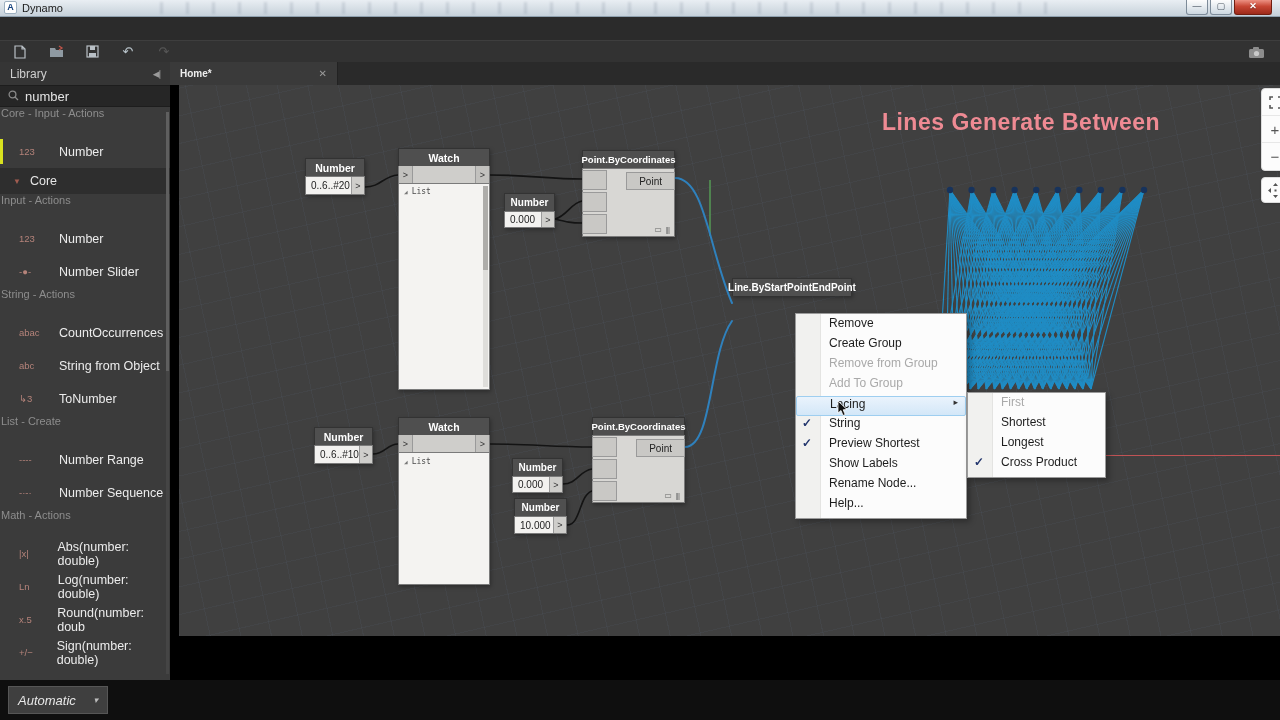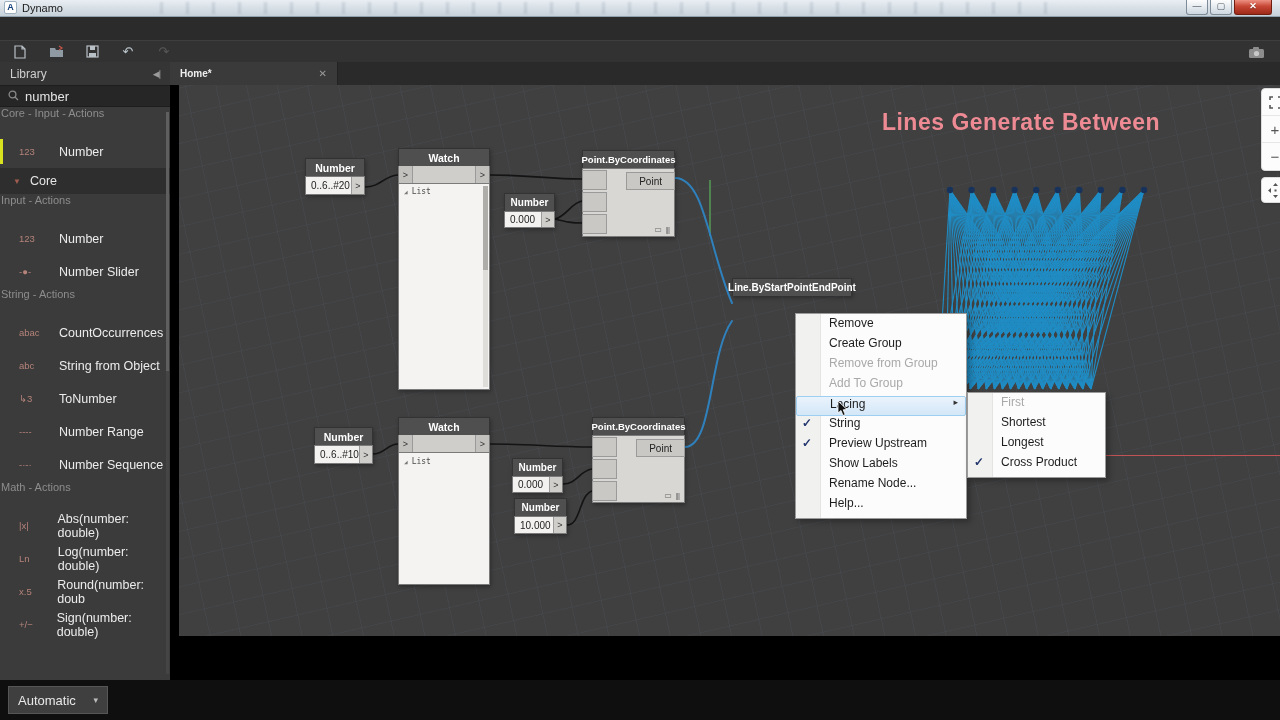--- a/index.html
+++ b/index.html
@@ -128,21 +128,21 @@
     border-radius:4px;box-shadow:0 1px 2px rgba(0,0,0,.12);display:flex;align-items:center;justify-content:center;z-index:5;}
   .viewtoggle{position:absolute;top:563px;height:26px;background:#fbfbfa;border:1px solid #e0e0e0;border-radius:3px;
     display:flex;align-items:center;justify-content:center;gap:4px;z-index:5;}
   .vt-geom{left:1016px;width:52px;}
   .vt-node{left:1072px;width:42px;}
   
   .cursor{position:absolute;left:658px;top:316px;z-index:30;}
   
   .bottombar{position:absolute;left:0;top:680px;width:1280px;height:40px;background:#0f0f0f;}
   .runmode{position:absolute;left:8px;top:6px;width:100px;height:28px;background:#3f3f3f;border:1px solid #565656;
-    display:flex;align-items:center;justify-content:space-between;padding:0 9px;color:#e8e8e8;font-size:13px;}
+    display:flex;align-items:center;justify-content:space-between;padding:0 9px;color:#e8e8e8;font-size:13px;font-style:italic;}
   .runcaret{color:#bdbdbd;font-size:9px;}
 </style>
 </head>
 <body>
 
 <div class="titlebar">
   <div class="title-smudge"></div>
   <div class="title-left">
     <div class="app-logo">A</div>
     <div class="app-title">Dynamo</div>
@@ -241,20 +241,24 @@
       <span class="icon">abac</span>
       <span class="label">CountOccurrences</span>
     </div>
       <div class="lr t-item">
       <span class="icon">abc</span>
       <span class="label">String from Object</span>
     </div>
       <div class="lr t-item">
       <span class="icon">↳3</span>
       <span class="label">ToNumber</span>
+    </div>
+      <div class="lr t-header">
+
+      <span class="label">List - Create</span>
     </div>
       <div class="lr t-item">
       <span class="icon">----</span>
       <span class="label">Number Range</span>
     </div>
       <div class="lr t-item">
       <span class="icon">-·-·</span>
       <span class="label">Number Sequence</span>
     </div>
       <div class="lr t-header">
@@ -729,21 +733,21 @@
       <span class="mlabel">Lacing</span>
       <span class="arrow">▸</span>
     </div>
       <div class="mrow">
       <span class="chk">✓</span>
       <span class="mlabel">String</span>
       <span class="arrow"></span>
     </div>
       <div class="mrow">
       <span class="chk">✓</span>
-      <span class="mlabel">Preview Upstream</span>
+      <span class="mlabel">Preview Shortest</span>
       <span class="arrow"></span>
     </div>
       <div class="mrow">
       <span class="chk"></span>
       <span class="mlabel">Show Labels</span>
       <span class="arrow"></span>
     </div>
       <div class="mrow">
       <span class="chk"></span>
       <span class="mlabel">Rename Node...</span>

